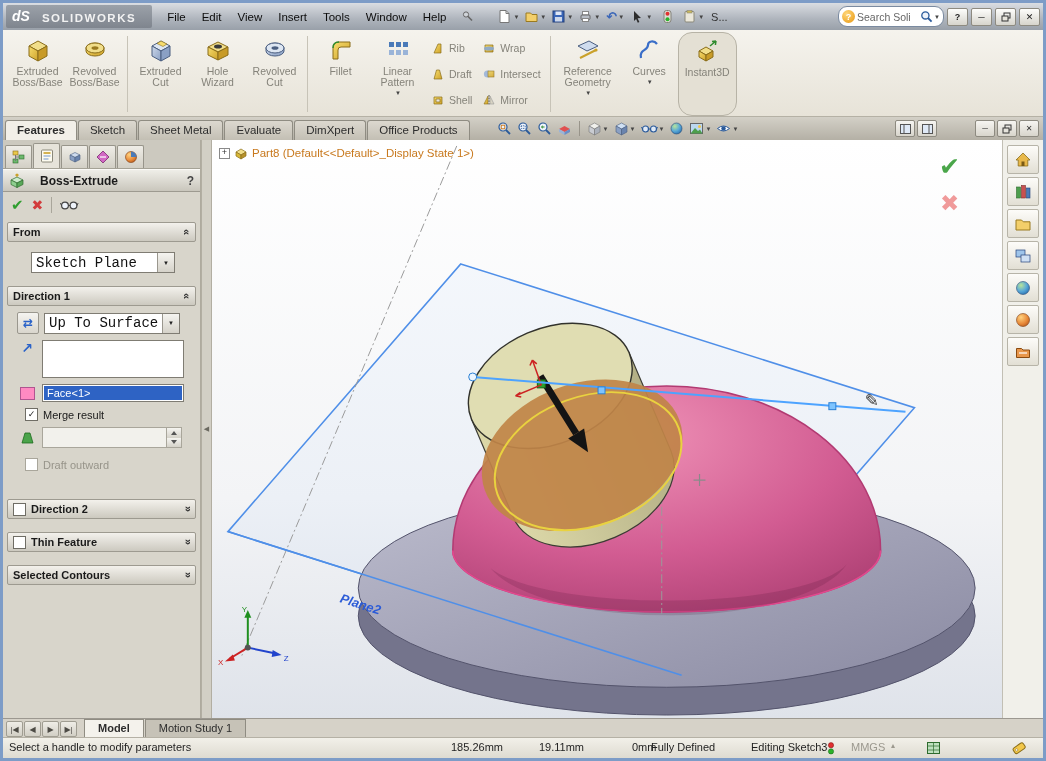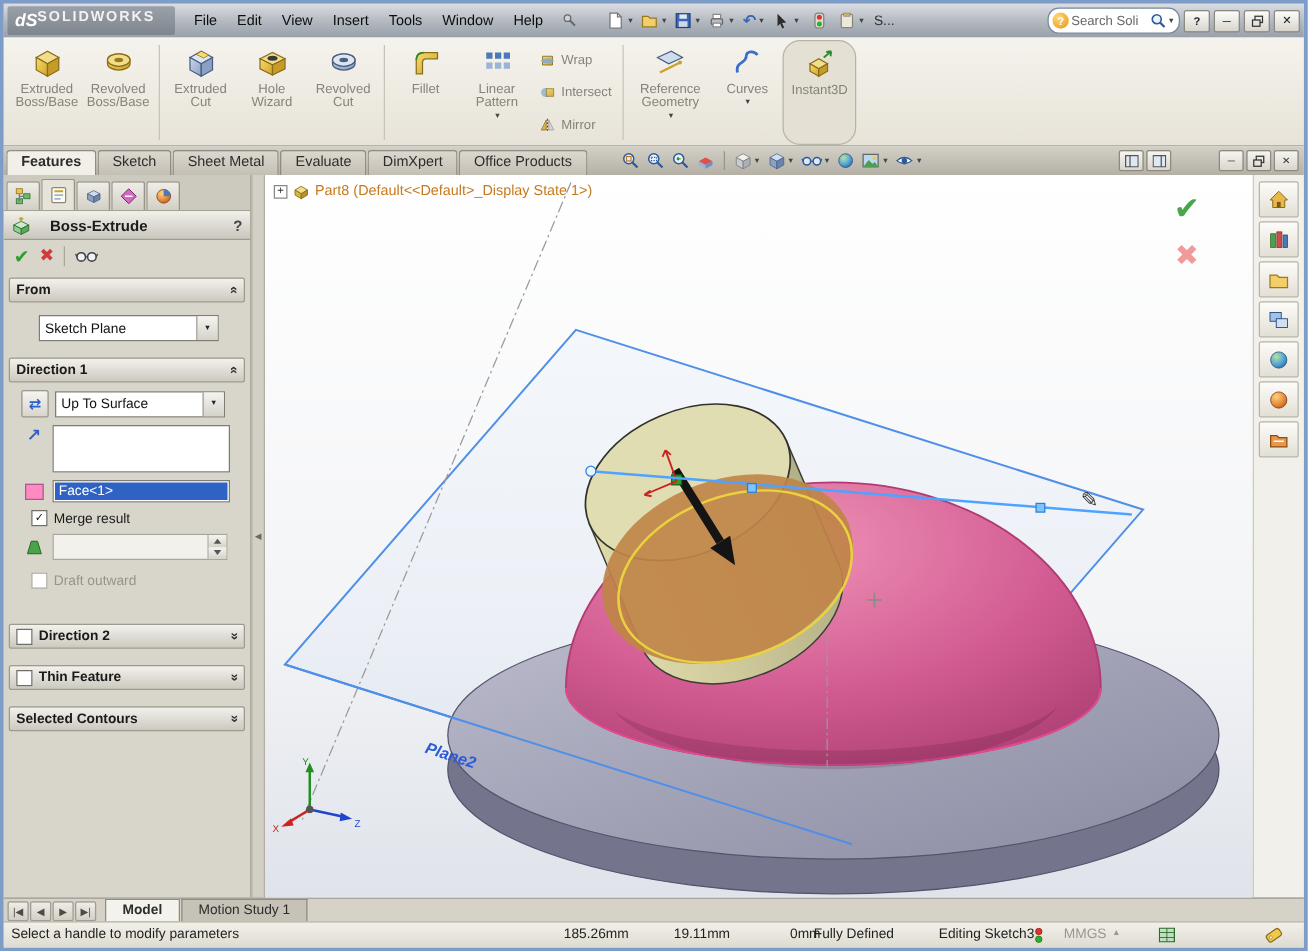--- a/index.html
+++ b/index.html
@@ -1,21 +1,21 @@
 <!DOCTYPE html>
 <html><head>
 <meta charset="utf-8">
 <style>
   html,body{margin:0;padding:0;}
   body{width:1046px;height:761px;overflow:hidden;background:#5f7aa0;font-family:"Liberation Sans","DejaVu Sans",sans-serif;font-size:11px;color:#1a1a1a;}
   .win{width:1046px;height:761px;box-sizing:border-box;border:3px solid #7d9cc7;display:flex;flex-direction:column;background:#ece9e1;}
 
   
   .tb{flex:0 0 27px;background:linear-gradient(#dadde2,#aeb4bc 60%,#99a0a9);display:flex;align-items:center;padding:0 3px;gap:1px;}
-  .brand{display:flex;align-items:flex-start;gap:0;padding:3px 16px 4px 6px;background:linear-gradient(#9ba1a9,#7f858e);border-radius:2px;margin-right:6px;}
+  .brand{display:flex;align-items:flex-end;gap:12px;padding:3px 16px 4px 6px;background:linear-gradient(#9ba1a9,#7f858e);border-radius:2px;margin-right:6px;}
   .brand .ds{color:#fff;font-weight:bold;font-style:italic;font-size:14px;}
   .brand .sw{color:#f2f2f2;font-weight:bold;letter-spacing:1.5px;font-size:11.5px;}
   .menu{display:flex;}
   .menu span{padding:5px 8px;font-size:11.5px;color:#0d0d0d;}
   .ticonbtn{height:21px;min-width:20px;display:flex;align-items:center;justify-content:center;padding:0 1px;border:1px solid transparent;border-radius:2px;}
   .caret{font-size:6px;color:#444;margin-left:1px;}
   .overflow{color:#333;margin:0 4px;}
   .search{width:98px;height:19px;background:#fff;border:1px solid #7a8aa0;border-radius:9px;display:flex;align-items:center;padding:0 3px;margin-left:6px;}
   .qbadge{width:13px;height:13px;border-radius:50%;background:radial-gradient(circle at 35% 30%,#ffd77a,#e8960f);color:#fff;font-weight:bold;font-size:9px;display:flex;align-items:center;justify-content:center;flex:0 0 13px;}
   .sinput{flex:1;min-width:10px;border:none;outline:none;font-size:10.5px;color:#666;background:transparent;padding:0 2px;font-family:inherit;}
@@ -57,21 +57,21 @@
   .okdiv{width:1px;height:16px;background:#a9a69b;}
   .sec{margin:5px 4px 0;}
   .sechdr{height:18px;background:linear-gradient(#f3f1ec,#ccc9bf);border:1px solid #9d9a90;border-radius:2px;display:flex;align-items:center;gap:5px;padding:0 5px;font-weight:bold;font-size:11px;}
   .chev{display:inline-block;margin-left:auto;color:#333;font-weight:bold;font-size:11px;}
   .chev.up{transform:rotate(90deg);}
   .chev.down{transform:rotate(-90deg);}
   .secbody{padding:6px 6px 8px 10px;}
   .row{display:flex;align-items:center;gap:5px;margin-bottom:6px;}
   .icoL{flex:0 0 20px;display:flex;align-items:center;justify-content:center;}
   .combo{height:19px;background:#fff;border:1px solid #7f7c73;display:flex;align-items:center;flex:0 0 auto;}
-  .combo .ctxt{flex:1;padding:0 4px;font-size:11px;color:#111;white-space:nowrap;overflow:hidden;}
+  .combo .ctxt{flex:1;padding:0 4px;font-size:14px;color:#111;white-space:nowrap;overflow:hidden;font-family:Liberation Mono, monospace;}
   .combo .cbtn{width:16px;height:100%;background:linear-gradient(#f5f4f0,#d5d2c9);border-left:1px solid #9a978e;display:flex;align-items:center;justify-content:center;font-size:6px;color:#222;}
   .selbox{background:#fff;border:1px solid #7f7c73;flex:1;}
   .selrow{margin:1px;background:#2e63c4;color:#fff;font-size:11px;padding:1px 3px;}
   .cb{width:11px;height:11px;background:#fff;border:1px solid #6f6d65;display:inline-flex;align-items:center;justify-content:center;font-size:9px;line-height:9px;color:#222;flex:0 0 11px;}
   .cb.dis{border-color:#a9a69b;}
   .cblbl{font-size:11px;}
   .dis-t{color:#97948a;}
   .spinfield{height:19px;flex:1;background:#f2f1ec;border:1px solid #a9a69b;display:flex;}
   .spinfield .sval{flex:1;}
   .spinbtns{width:14px;display:flex;flex-direction:column;border-left:1px solid #a9a69b;}
@@ -309,20 +309,40 @@
             <rect x="18" y="5" width="5" height="5"></rect>
           </g>
           <g fill="#9ab4d8">
             <rect x="4" y="13" width="5" height="5"></rect>
             <rect x="11" y="13" width="5" height="5"></rect>
             <rect x="18" y="13" width="5" height="5"></rect>
           </g>
         </svg>
       <span class="rb-lbl">Linear Pattern</span>
       <span class="caret">▼</span>
+    </div>
+    <div class="rb-col">
+      <div class="rb-sm">
+        <svg width="14" height="14">
+            <path d="M3 12 L7 3 h3 v9 z" fill="url(#gold)" stroke="#8a6d1a" stroke-width="0.7"></path>
+          </svg>
+        <span>Rib</span>
+      </div>
+      <div class="rb-sm">
+        <svg width="14" height="14">
+            <polygon points="3,12 11,12 8.5,3 5.5,3" fill="url(#gold)" stroke="#8a6d1a" stroke-width="0.7"></polygon>
+          </svg>
+        <span>Draft</span>
+      </div>
+      <div class="rb-sm">
+        <svg width="14" height="14">
+            <path d="M3 4 h8 v7 h-8 z M5 6 h4 v3 h-4 z" fill-rule="evenodd" fill="url(#gold)" stroke="#8a6d1a" stroke-width="0.7"></path>
+          </svg>
+        <span>Shell</span>
+      </div>
     </div>
     <div class="rb-col">
       <div class="rb-sm">
         <svg width="14" height="14">
             <path d="M3 4 h8 v7 h-8 z" fill="url(#gold)" stroke="#8a6d1a" stroke-width="0.7"></path>
             <ellipse cx="7" cy="7.5" rx="5" ry="2" fill="#88a8d0" opacity="0.9"></ellipse>
           </svg>
         <span>Wrap</span>
       </div>
       <div class="rb-sm">

